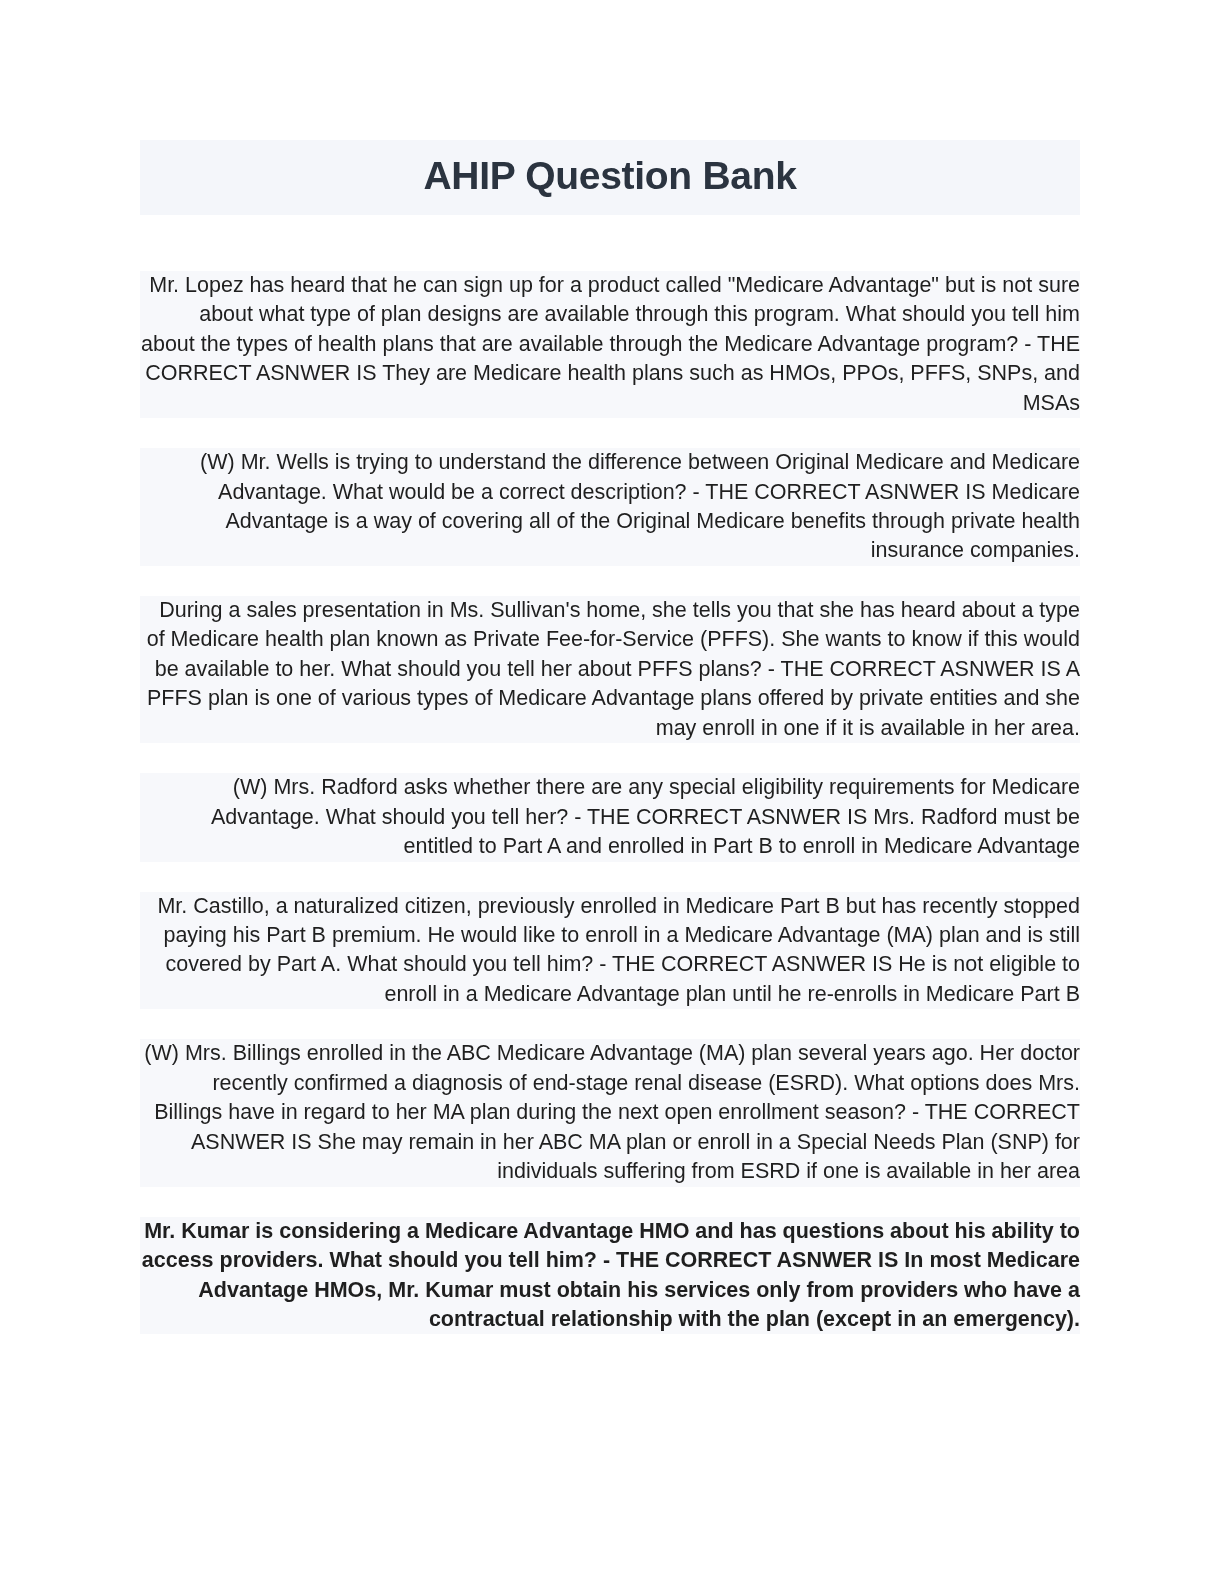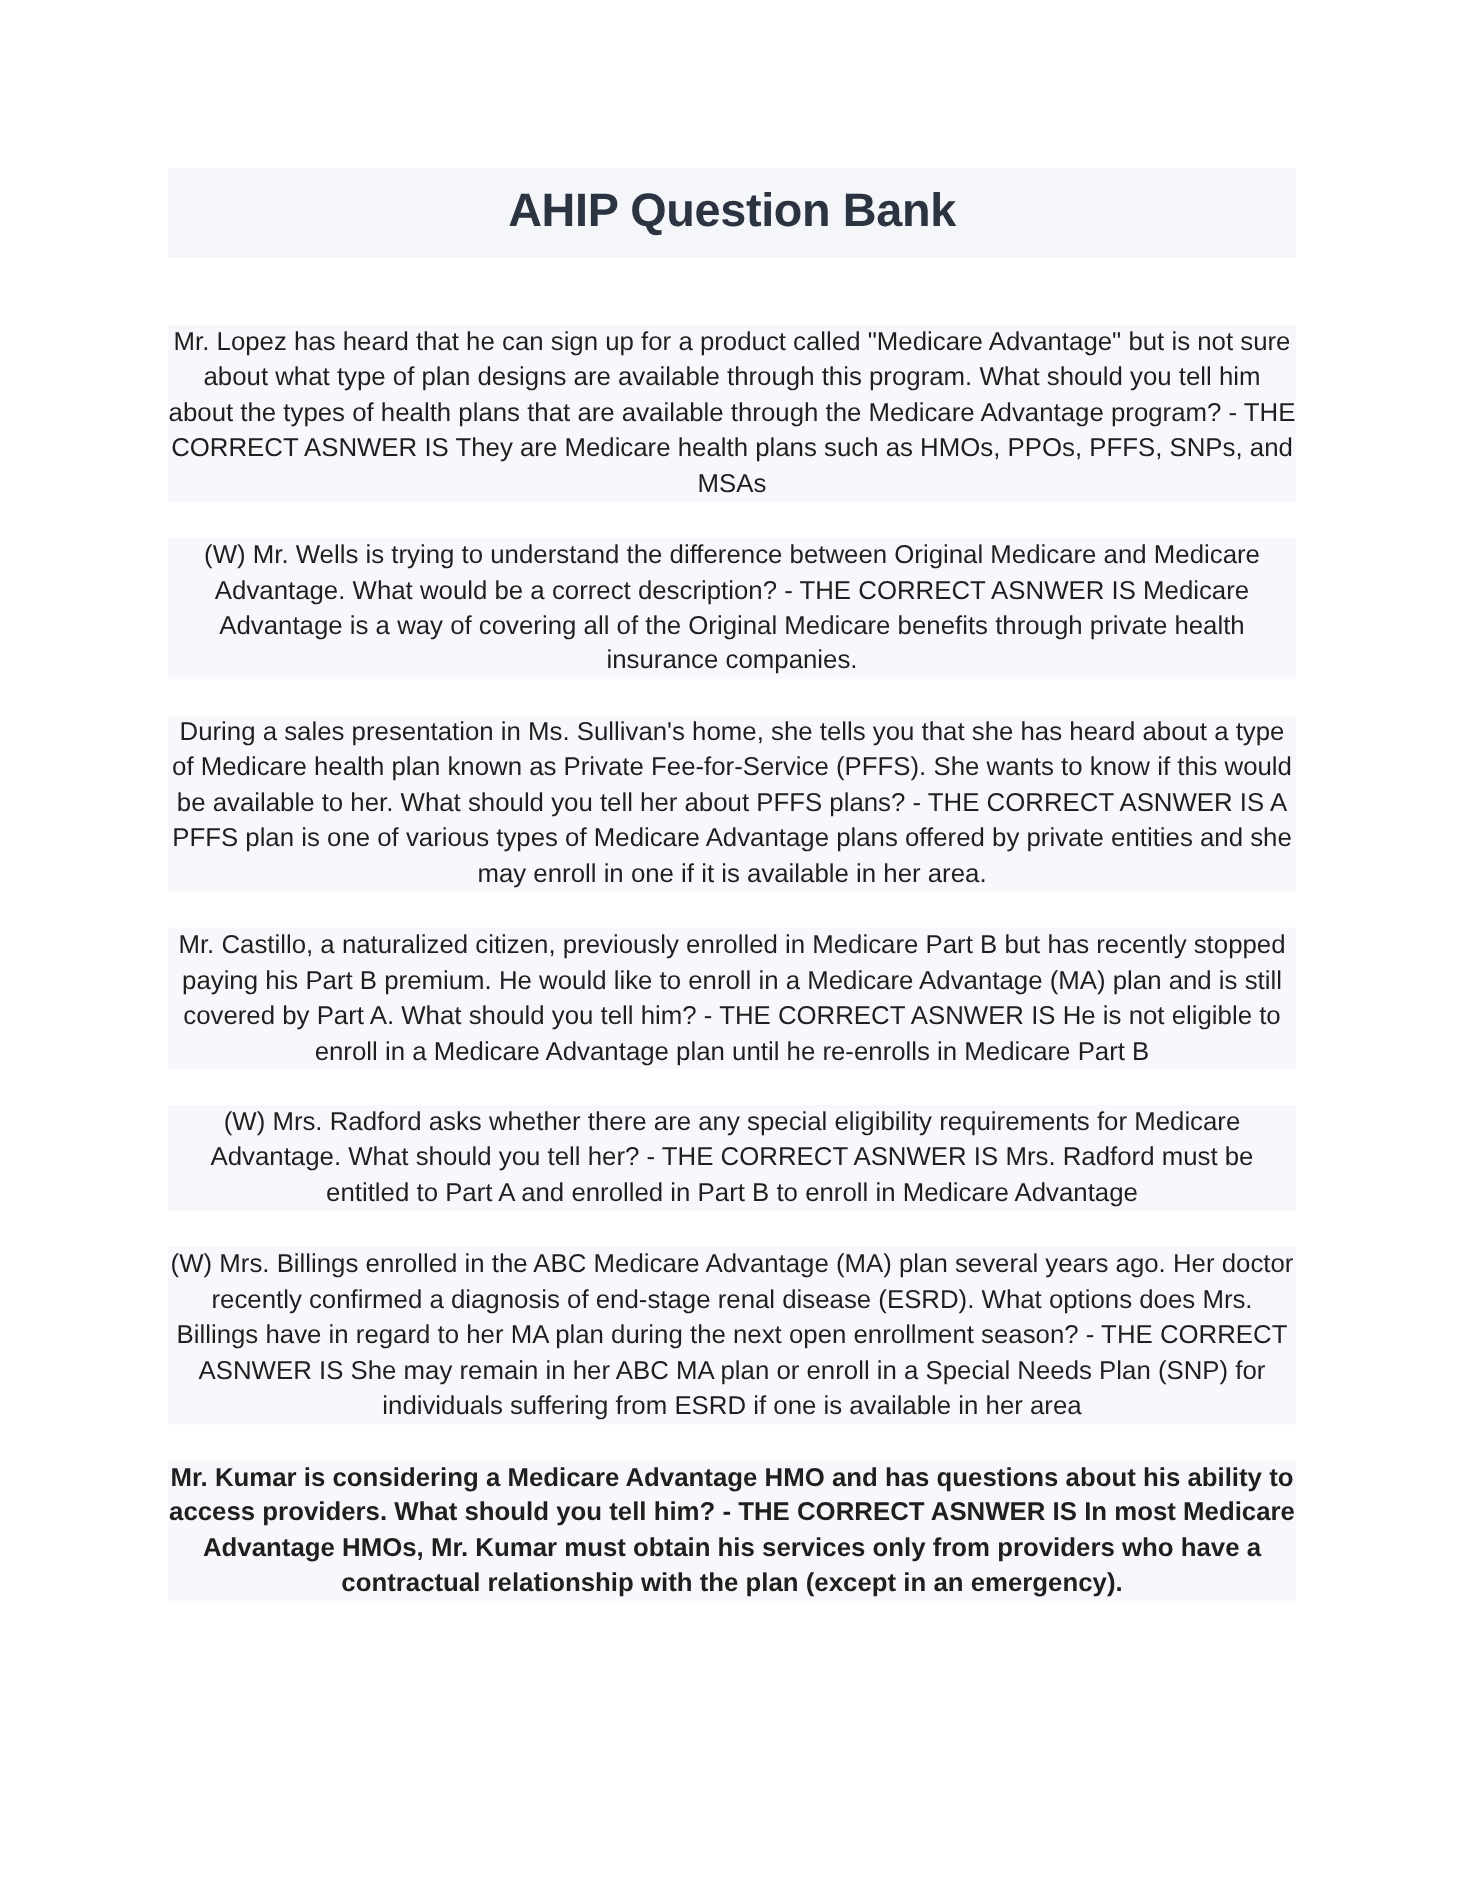--- a/index.html
+++ b/index.html
@@ -43,21 +43,21 @@
     line-height: 1.15;
   }
   .body-block {
     margin-top: 56px;
   }
   .para {
     font-size: 21.5px;
     line-height: 1.37;
     color: #1f1f1f;
     margin: 0 0 30px 0;
-    text-align: center;
+    text-align: right;
     background: #f7f8fb;
   }
   .para:last-child {
     margin-bottom: 0;
     font-weight: bold;
   }
 </style>
 </head>
 <body>
 
@@ -65,20 +65,20 @@
   <div class="content">
 
     <div class="doc-title-band">
       <h1 class="doc-title">AHIP Question Bank</h1>
     </div>
 
     <div class="body-block">
       <p class="para">Mr. Lopez has heard that he can sign up for a product called "Medicare Advantage" but is not sure about what type of plan designs are available through this program. What should you tell him about the types of health plans that are available through the Medicare Advantage program? - THE CORRECT ASNWER IS They are Medicare health plans such as HMOs, PPOs, PFFS, SNPs, and MSAs</p>
       <p class="para">(W) Mr. Wells is trying to understand the difference between Original Medicare and Medicare Advantage. What would be a correct description? - THE CORRECT ASNWER IS Medicare Advantage is a way of covering all of the Original Medicare benefits through private health insurance companies.</p>
       <p class="para">During a sales presentation in Ms. Sullivan's home, she tells you that she has heard about a type of Medicare health plan known as Private Fee-for-Service (PFFS). She wants to know if this would be available to her. What should you tell her about PFFS plans? - THE CORRECT ASNWER IS A PFFS plan is one of various types of Medicare Advantage plans offered by private entities and she may enroll in one if it is available in her area.</p>
+      <p class="para">(W) Mrs. Radford asks whether there are any special eligibility requirements for Medicare Advantage. What should you tell her? - THE CORRECT ASNWER IS Mrs. Radford must be entitled to Part A and enrolled in Part B to enroll in Medicare Advantage</p>
       <p class="para">Mr. Castillo, a naturalized citizen, previously enrolled in Medicare Part B but has recently stopped paying his Part B premium. He would like to enroll in a Medicare Advantage (MA) plan and is still covered by Part A. What should you tell him? - THE CORRECT ASNWER IS He is not eligible to enroll in a Medicare Advantage plan until he re-enrolls in Medicare Part B</p>
-      <p class="para">(W) Mrs. Radford asks whether there are any special eligibility requirements for Medicare Advantage. What should you tell her? - THE CORRECT ASNWER IS Mrs. Radford must be entitled to Part A and enrolled in Part B to enroll in Medicare Advantage</p>
       <p class="para">(W) Mrs. Billings enrolled in the ABC Medicare Advantage (MA) plan several years ago. Her doctor recently confirmed a diagnosis of end-stage renal disease (ESRD). What options does Mrs. Billings have in regard to her MA plan during the next open enrollment season? - THE CORRECT ASNWER IS She may remain in her ABC MA plan or enroll in a Special Needs Plan (SNP) for individuals suffering from ESRD if one is available in her area</p>
       <p class="para">Mr. Kumar is considering a Medicare Advantage HMO and has questions about his ability to access providers. What should you tell him? - THE CORRECT ASNWER IS In most Medicare Advantage HMOs, Mr. Kumar must obtain his services only from providers who have a contractual relationship with the plan (except in an emergency).</p>
     </div>
 
   </div>
 </div>
 
 </body></html>

